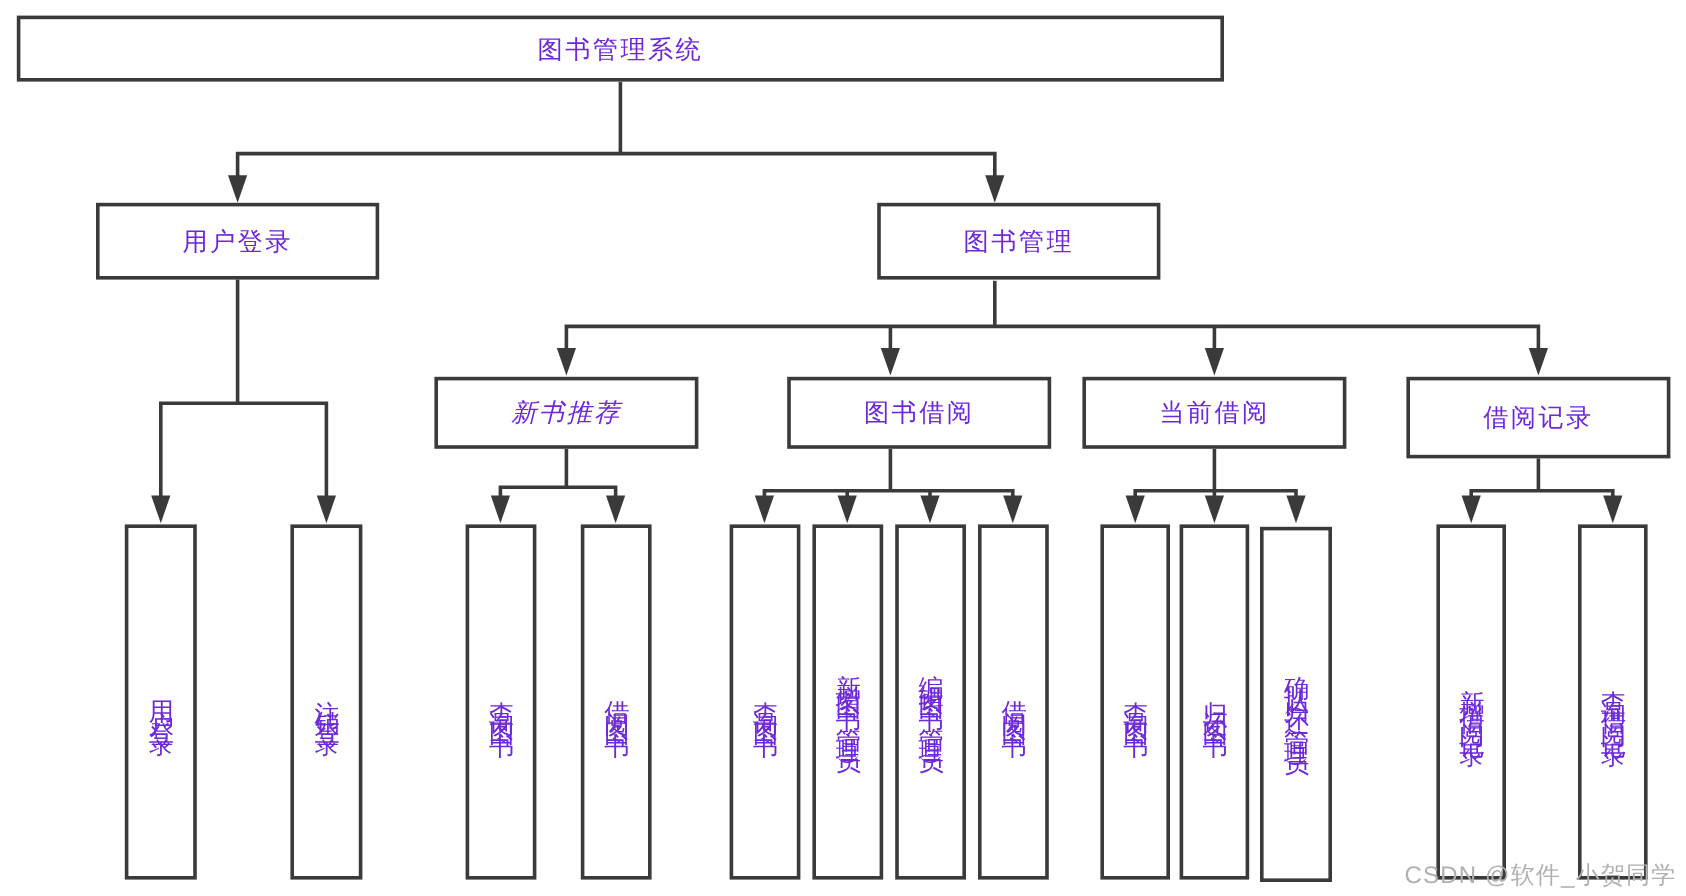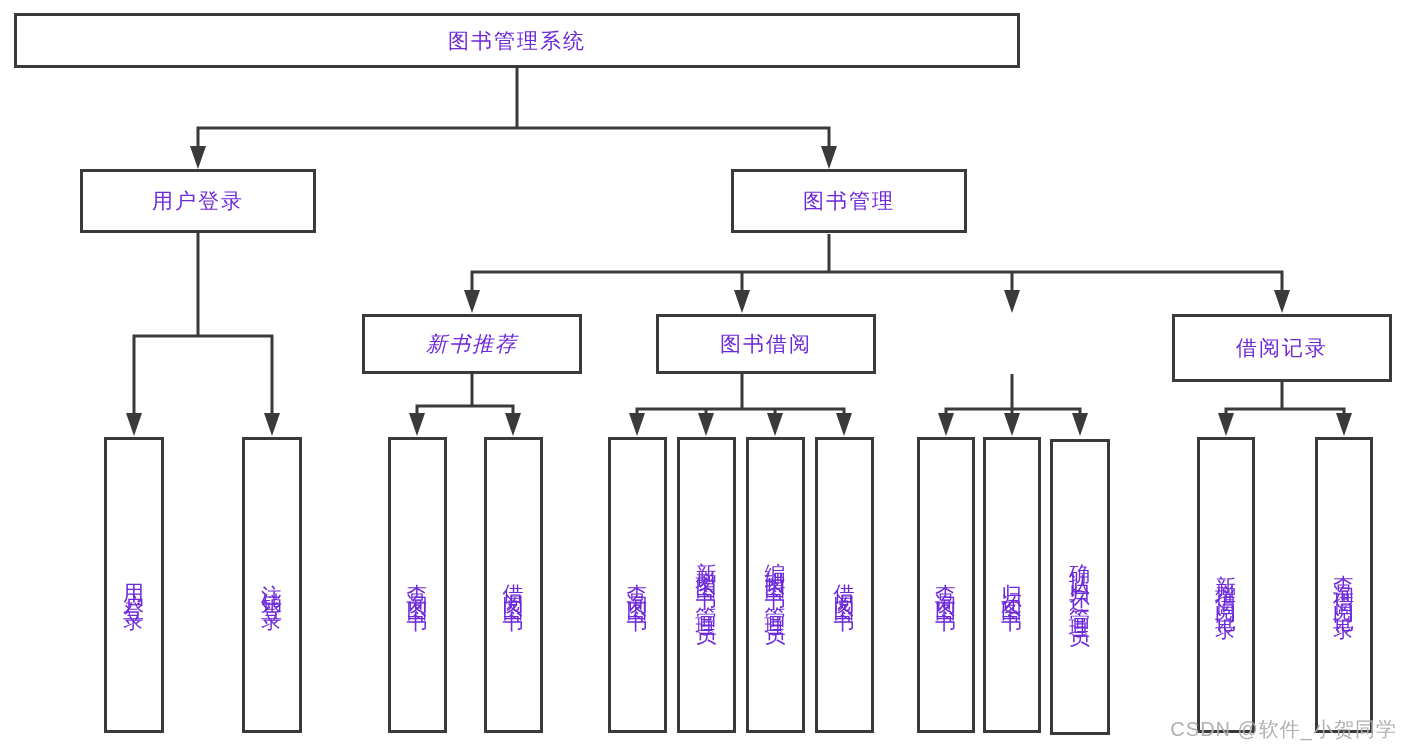--- a/index.html
+++ b/index.html
@@ -125,20 +125,21 @@
     </g>
   </svg>
 
   <div class="box" style="left:14px; top:13px; width:1006px; height:55px;">图书管理系统</div>
 
   <div class="box" style="left:80px; top:169px; width:236px; height:64px;">用户登录</div>
   <div class="box" style="left:711px; top:169px; width:236px; height:64px;margin-left:20px;">图书管理</div>
 
   <div class="box" style="left:362px; top:314px; width:220px; height:60px;font-style:italic;">新书推荐</div>
   <div class="box" style="left:632px; top:314px; width:220px; height:60px;margin-left:24px;">图书借阅</div>
+  <div class="box" style="left:902px; top:314px; width:220px; height:60px;">当前借阅</div>
   <div class="box" style="left:1172px; top:314px; width:220px; height:68px;">借阅记录</div>
 
   <div class="box leaf" style="left:104px; top:437px; width:60px; height:296px;">用户登录</div>
   <div class="box leaf" style="left:242px; top:437px; width:60px; height:296px;">注销登录</div>
 
   <div class="box leaf" style="left:388px; top:437px; width:59px; height:296px;">查询图书</div>
   <div class="box leaf" style="left:484px; top:437px; width:59px; height:296px;">借阅图书</div>
 
   <div class="box leaf" style="left:608px; top:437px; width:59px; height:296px;">查询图书</div>
   <div class="box leaf" style="left:677px; top:437px; width:59px; height:296px;">新增图书（管理员）</div>

